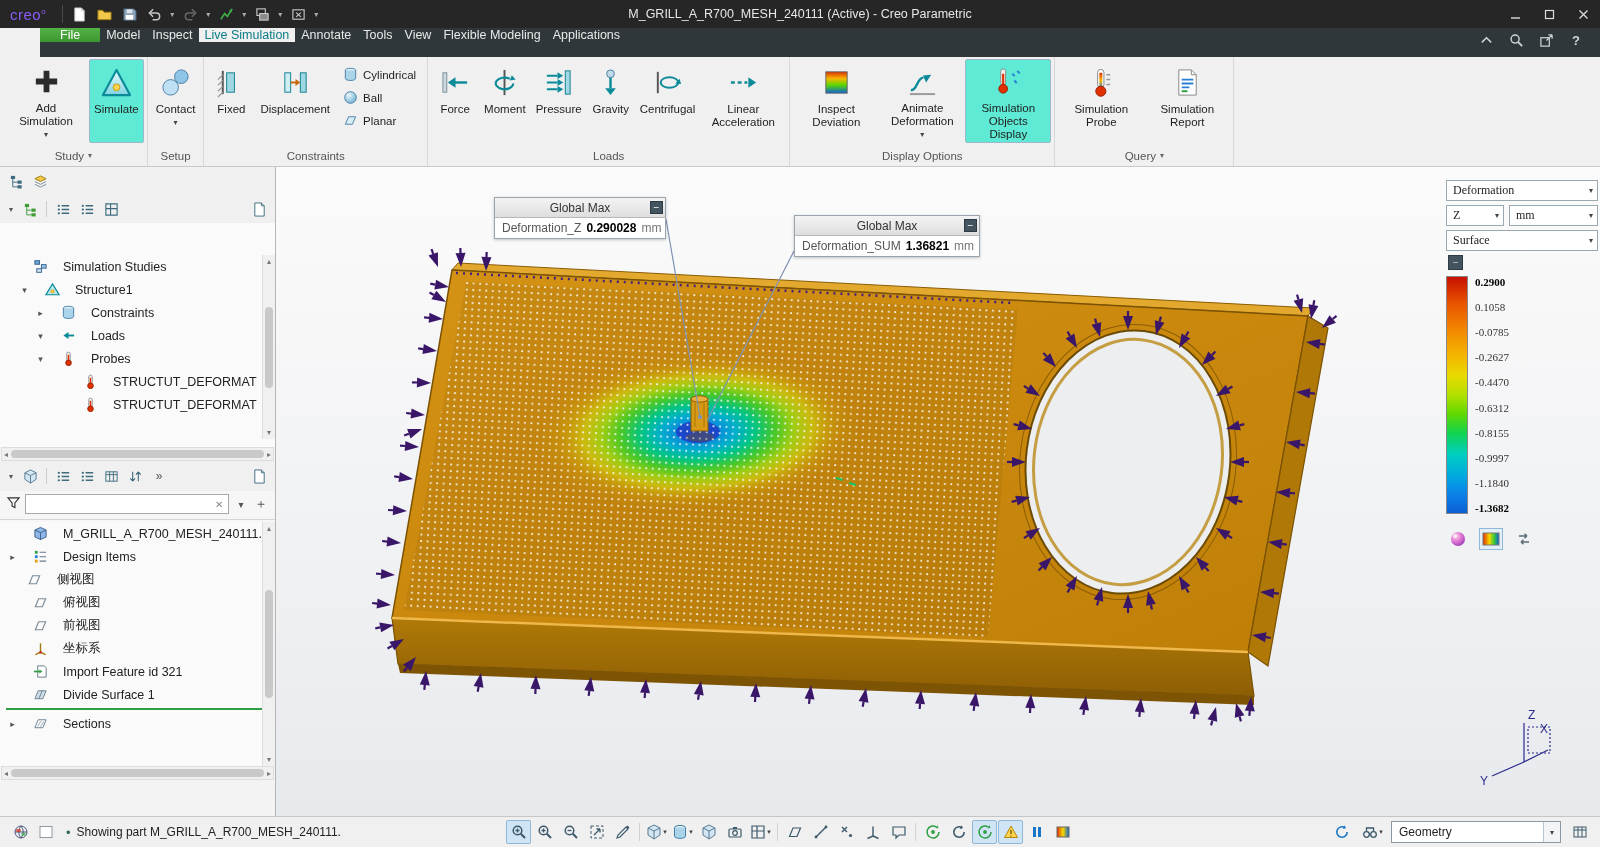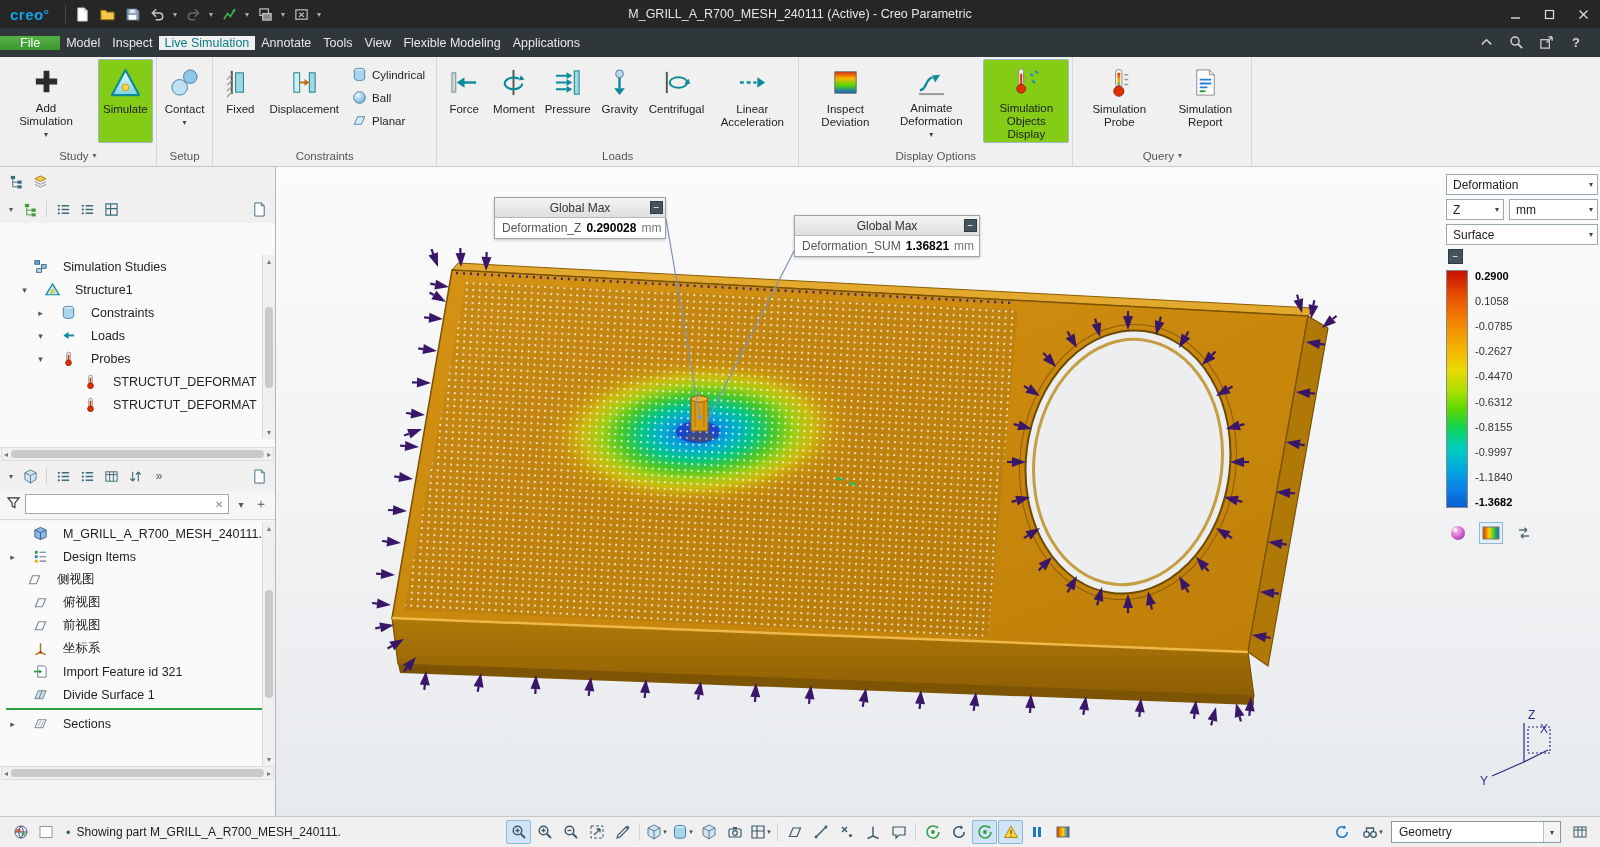--- a/index.html
+++ b/index.html
@@ -2,51 +2,51 @@
 <html><head>
 <meta charset="utf-8">
 <style>
   * { margin:0; padding:0; box-sizing:border-box; }
   html,body { width:1600px; height:847px; overflow:hidden; }
   body { font-family:"Liberation Sans", sans-serif; font-size:12px; color:#333; background:#f0f0f0; }
   .app { width:1600px; height:847px; display:flex; flex-direction:column; position:relative; }
 
   
   .titlebar { height:28px; background:#262626; display:flex; align-items:center; color:#d8d8d8; position:relative; flex:0 0 auto; }
-  .logo { color:#0ea5e9; font-weight:bold; font-size:15px; padding:0 12px 0 10px; letter-spacing:.5px; }
+  .logo { color:#8b5cf6; font-weight:normal; font-size:15px; padding:0 12px 0 10px; letter-spacing:.5px; }
   .logo sup { font-size:8px; }
   .qat { display:flex; align-items:center; gap:1px; }
   .ticon { width:24px; height:24px; display:flex; align-items:center; justify-content:center; color:#c8c8c8; font-size:13px; border-radius:2px; }
   .ticon svg { width:15px; height:15px; }
   .ticon.dis { opacity:.4; }
   .tcaret { font-size:8px; color:#aaa; width:10px; text-align:center; }
   .tb-sep { width:1px; height:18px; background:#4a4a4a; margin:0 4px; }
   .title-text { position:absolute; left:50%; transform:translateX(-50%); font-size:12.5px; color:#e6e6e6; white-space:nowrap; }
   .winctl { margin-left:auto; display:flex; }
   .winctl .wbtn { width:34px; height:28px; display:flex; align-items:center; justify-content:center; color:#ddd; }
   .winctl svg { width:11px; height:11px; }
 
   
-  .tabbar { height:29px; background:#30373b; display:flex; align-items:center; color:#e8e8e8; flex:0 0 auto; }
+  .tabbar { height:29px; background:#30373b; display:flex; align-items:flex-start; color:#e8e8e8; flex:0 0 auto;margin-left:40px; }
   .tab { padding:0 6px; display:flex; align-items:center; font-size:12.5px; cursor:default; }
   .tab.file { background:linear-gradient(#54b246,#3b9630); color:#fff; padding:0 20px; }
   .tab.active { background:#f0f0f0; color:#0a7e87; }
   .tabbar-right { margin-left:auto; display:flex; align-items:center; gap:6px; padding-right:12px; }
   .tabbar-right .ticon { color:#cfd4d6; }
 
   
   .ribbon { background:#f0f0f0; border-bottom:1px solid #c9c9c9; display:flex; flex:0 0 auto; height:110px; }
   .rgroup { display:flex; flex-direction:column; border-right:1px solid #d8d8d8; padding:0 3px; }
   .rbuttons { flex:1; display:flex; align-items:flex-start; padding-top:2px; }
   .rlabel { height:21px; display:flex; align-items:center; justify-content:center; color:#555; font-size:11.5px; gap:4px; }
   .rlabel .car { font-size:8px; color:#666; }
   .rbtn { height:84px; min-width:48px; max-width:86px; padding:3px 4px 1px; display:flex; flex-direction:column; align-items:center; border:1px solid transparent; border-radius:2px; font-size:11.5px; line-height:13px; text-align:center; color:#1e1e1e; }
   .rbtn .ric { height:36px; display:flex; align-items:center; margin:1px 0 3px; }
   .rbtn .ric svg { width:31px; height:31px; }
-  .rbtn.active { background:#84cc16; border-color:#9db8cc;margin-left:9px; }
+  .rbtn.active { background:#5eead4; border-color:#9db8cc; }
   .rbtn .car { font-size:8px; color:#444; }
   .smallcol { display:flex; flex-direction:column; justify-content:flex-start; gap:4px; padding:6px 4px; }
   .sbtn { display:flex; align-items:center; gap:5px; height:19px; padding:0 4px; font-size:11.5px; color:#1e1e1e; }
   .sbtn svg { width:15px; height:15px; }
 
   
   .main { flex:1; display:flex; min-height:0; }
 
   
   .left-panel { width:276px; flex:0 0 276px; background:#f6f6f6; border-right:1px solid #b5b5b5; display:flex; flex-direction:column; font-size:12.5px; }
@@ -79,21 +79,21 @@
 
   .anno { position:absolute; width:172px; border:1px solid #9aa4ac; box-shadow:0 1px 3px rgba(0,0,0,.22); font-size:12px; background:#fff; }
   .anno2 { width:186px; }
   .anno-h { height:20px; background:linear-gradient(#f4f4f4,#dedede); border-bottom:1px solid #b8b8b8; display:flex; align-items:center; justify-content:center; color:#333; position:relative; }
   .anno-min { position:absolute; right:2px; top:3px; width:13px; height:13px; background:#43545f; color:#fff; border:1px solid #2c3b44; font-size:10px; line-height:10px; display:flex; align-items:center; justify-content:center; }
   .anno-b { padding:3px 7px; display:flex; align-items:baseline; gap:5px; background:#fff; }
   .anno-b .al { color:#555; }
   .anno-b .av { color:#000; font-weight:bold; }
   .anno-b .au { color:#777; }
 
-  .legend { position:absolute; left:1170px; top:7px; width:152px; }
+  .legend { position:absolute; left:1170px; top:13px; width:152px;font-family:Liberation Serif, serif; }
   .lg-select { height:21px; background:#fff; border:1px solid #9aa8b2; display:flex; align-items:center; padding-left:6px; font-size:12px; color:#222; position:relative; margin-bottom:4px; }
   .lg-select .car { position:absolute; right:4px; font-size:8px; color:#444; }
   .lg-row { display:flex; gap:5px; }
   .lg-row .lg-select:first-child { width:58px; }
   .lg-row .lg-select:last-child { width:70px; flex:1; }
   .lg-min { width:15px; height:15px; background:#44545e; color:#fff; border:1px solid #2c3b44; font-size:10px; line-height:10px; margin:4px 0 6px 2px; display:flex; align-items:center; justify-content:center; }
   .lg-scale { display:flex; gap:7px; }
   .lg-bar { width:22px; height:238px; border:1px solid #888;
     background:linear-gradient(180deg,#c81000 0%,#e85200 11%,#f28600 22%,#f4b400 33%,#e8da00 42%,#b2e000 50%,#62d800 58%,#12d34d 66%,#00cfc0 75%,#00aadf 84%,#0b82e8 92%,#0b5fd0 100%); }
   .lg-vals { height:238px; display:flex; flex-direction:column; justify-content:space-between; font-size:11px; color:#333; }

